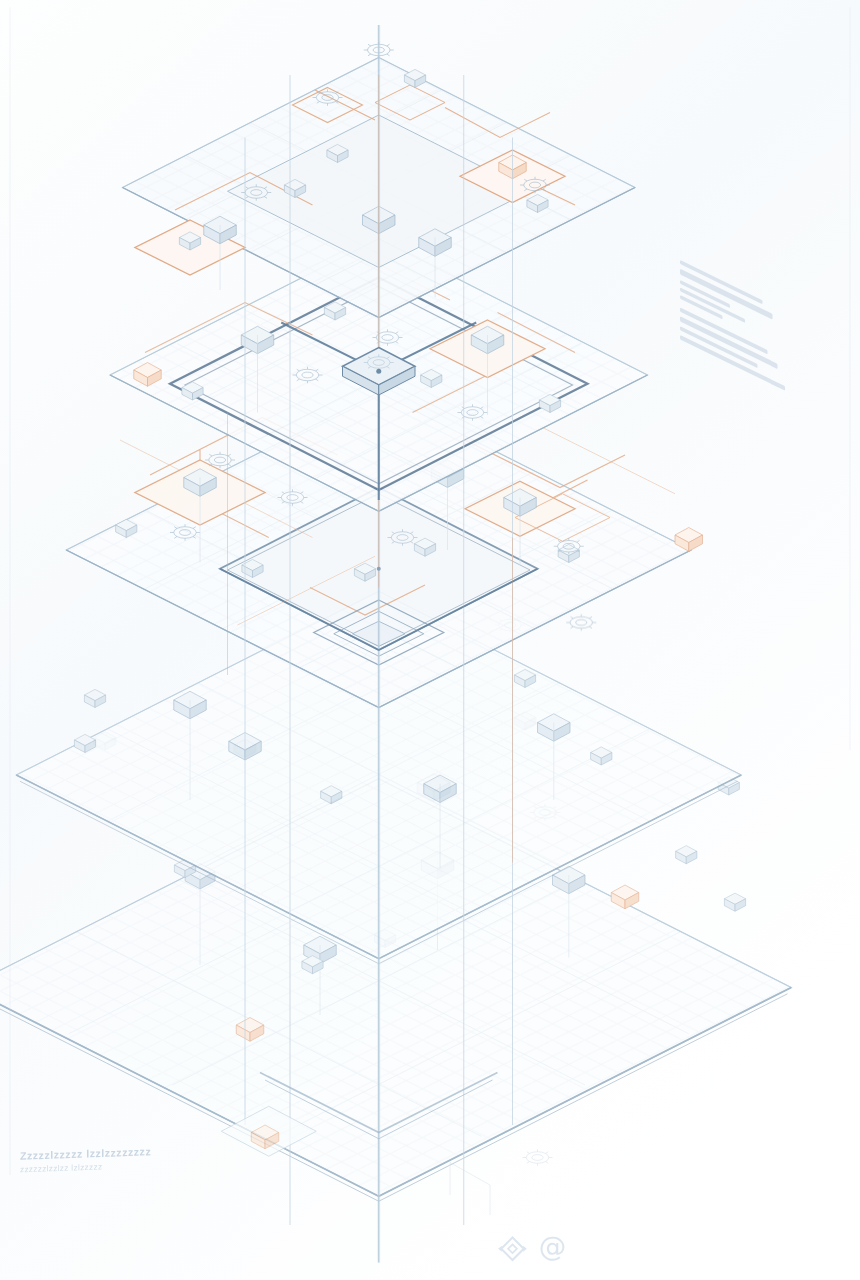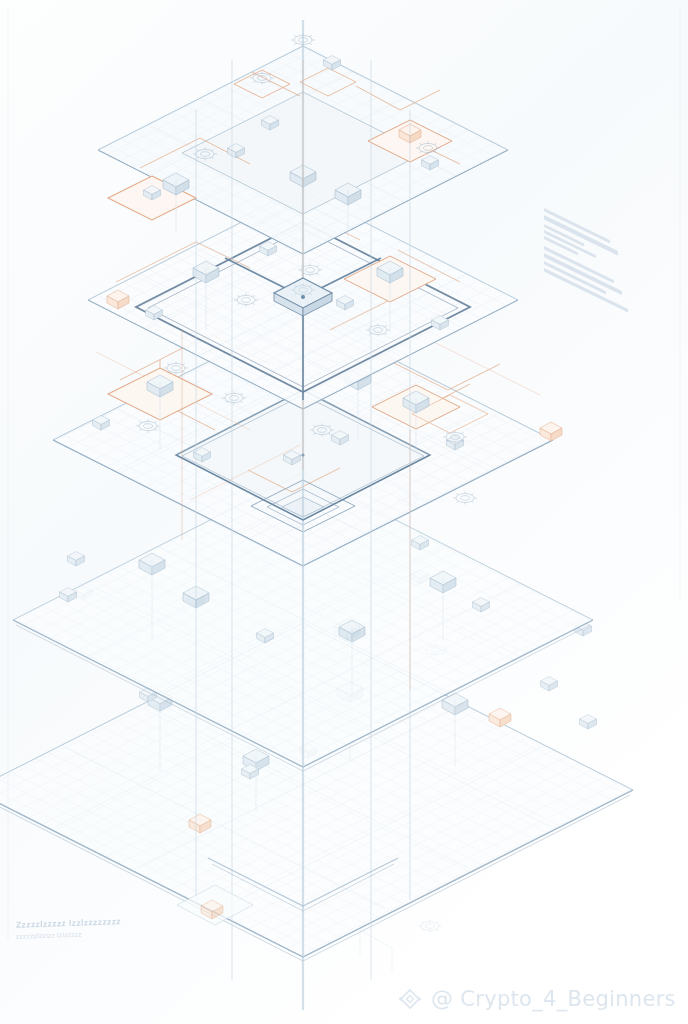--- a/index.html
+++ b/index.html
@@ -345,16 +345,15 @@
   </div>
 
   <div class="wm">
     <svg width="28" height="24" viewBox="0 0 28 24">
       <polygon points="14,3 23,12 14,21 5,12" fill="none" stroke="#dde6ef" stroke-width="1.6"></polygon>
       <polygon points="14,8.5 17.5,12 14,15.5 10.5,12" fill="none" stroke="#dde6ef" stroke-width="1.4"></polygon>
       <polygon points="2.5,12 5.5,9.6 5.5,14.4" fill="#dde6ef"></polygon>
       <polygon points="25.5,12 22.5,9.6 22.5,14.4" fill="#dde6ef"></polygon>
     </svg>
     <span class="at">@</span>
-    <span>Crypto_4_Beginners</span>
   </div>
 
 </div>
 
 </body></html>

